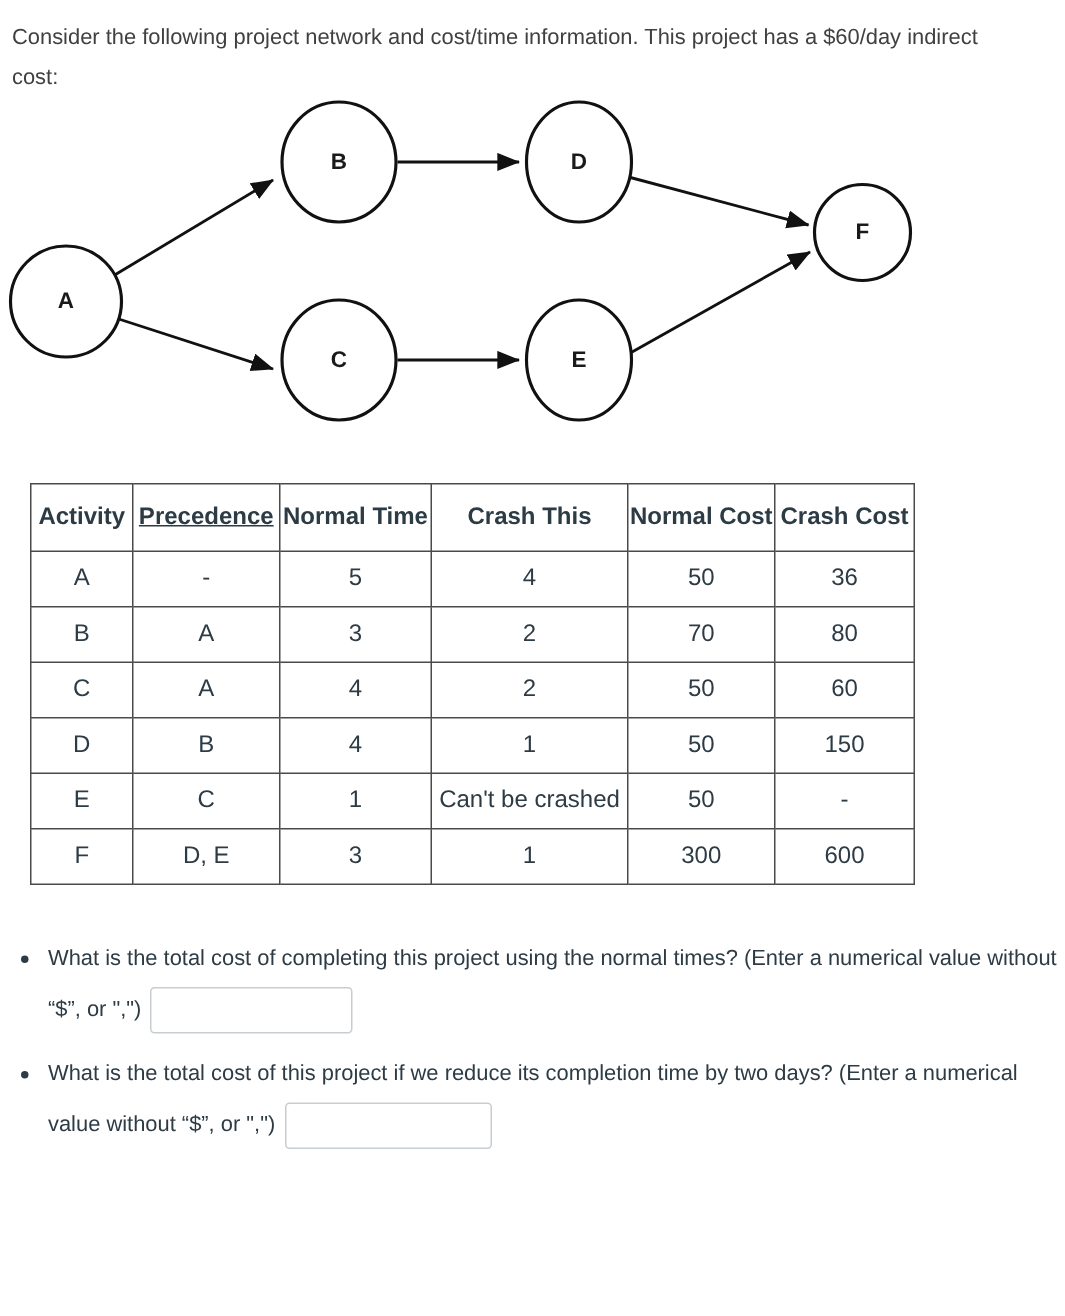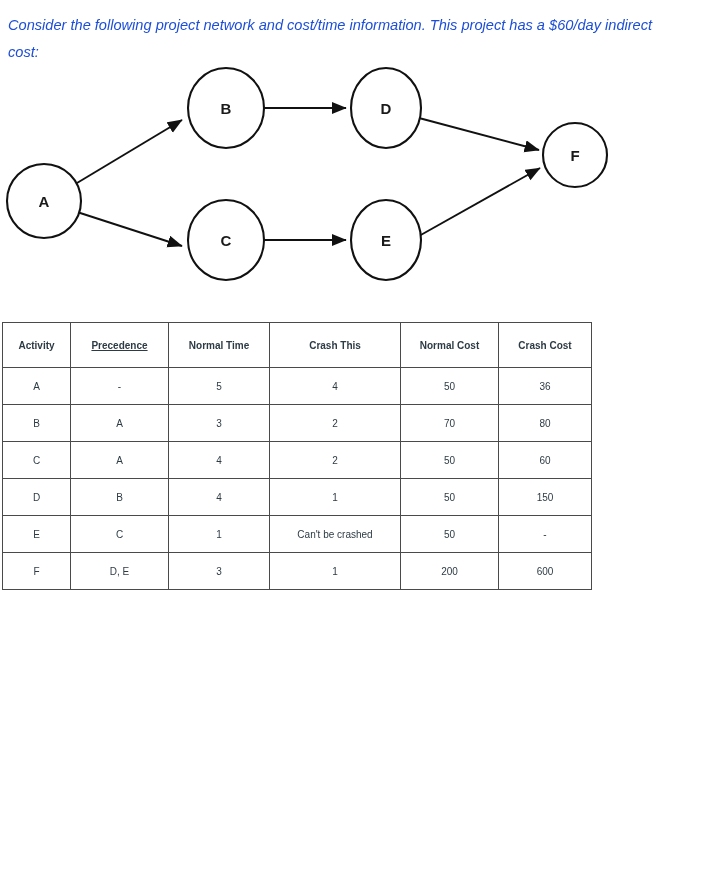--- a/index.html
+++ b/index.html
@@ -18,22 +18,21 @@
   }
 
   
   .prompt {
     position: absolute;
     left: 8px;
     top: 12px;
     width: 672px;
     font-size: 14.6px;
     line-height: 27px;
-    color: #1d4ed8;
-    font-style: italic;
+    color: #404040;
   }
 
   
   .network {
     position: absolute;
     left: 0px;
     top: 58px;
     width: 630px;
     height: 240px;
   }
@@ -41,24 +40,24 @@
   .node-label {
     font-family: "Liberation Sans", sans-serif;
     font-size: 15px;
     font-weight: 700;
     fill: #1a1a1a;
   }
 
   
   .cost-table {
     position: absolute;
-    left: 2px;
+    left: 20px;
     top: 322px;
     border-collapse: collapse;
-    font-size: 10px;
+    font-size: 16px;
     color: #2d3b45;
   }
   .cost-table th,
   .cost-table td {
     border: 1.4px solid #4a4a4a;
     text-align: center;
     vertical-align: middle;
     padding: 0;
     height: 36px;
     font-weight: 400;
@@ -222,24 +221,34 @@
       <td>1</td>
       <td>Can't be crashed</td>
       <td>50</td>
       <td>-</td>
     </tr>
     <tr>
       <td>F</td>
       <td>D, E</td>
       <td>3</td>
       <td>1</td>
-      <td>200</td>
+      <td>300</td>
       <td>600</td>
     </tr>
   </tbody>
 </table>
 
 <ul class="questions">
 
-
-
+  <li class="q-item">
+    <span class="q-bullet"></span>
+    <span class="q-text">What is the total cost of completing this project using the normal times? (Enter a numerical value without “$”, or ",")</span>
+    <input class="answer-input input-w135" type="text" value="" style="">
+  </li>
+
+
+  <li class="q-item">
+    <span class="q-bullet"></span>
+    <span class="q-text">What is the total cost of this project if we reduce its completion time by two days? (Enter a numerical value without “$”, or ",")</span>
+    <input class="answer-input input-w138" type="text" value="" style="">
+  </li>
 
 </ul>
 
 </body></html>

